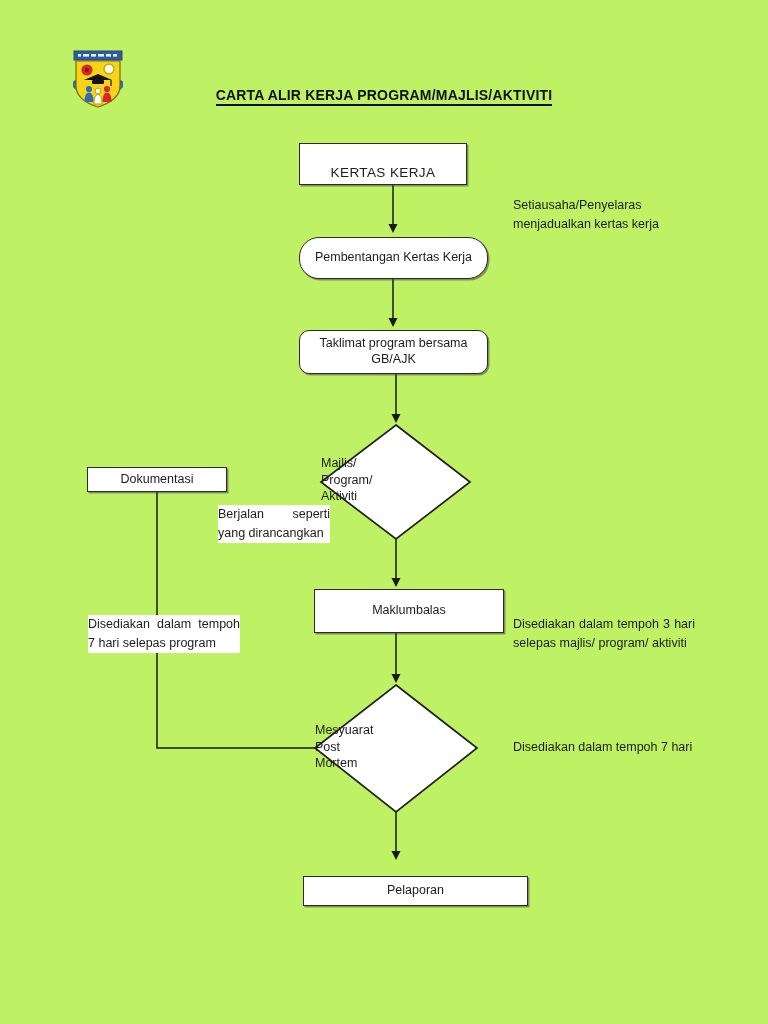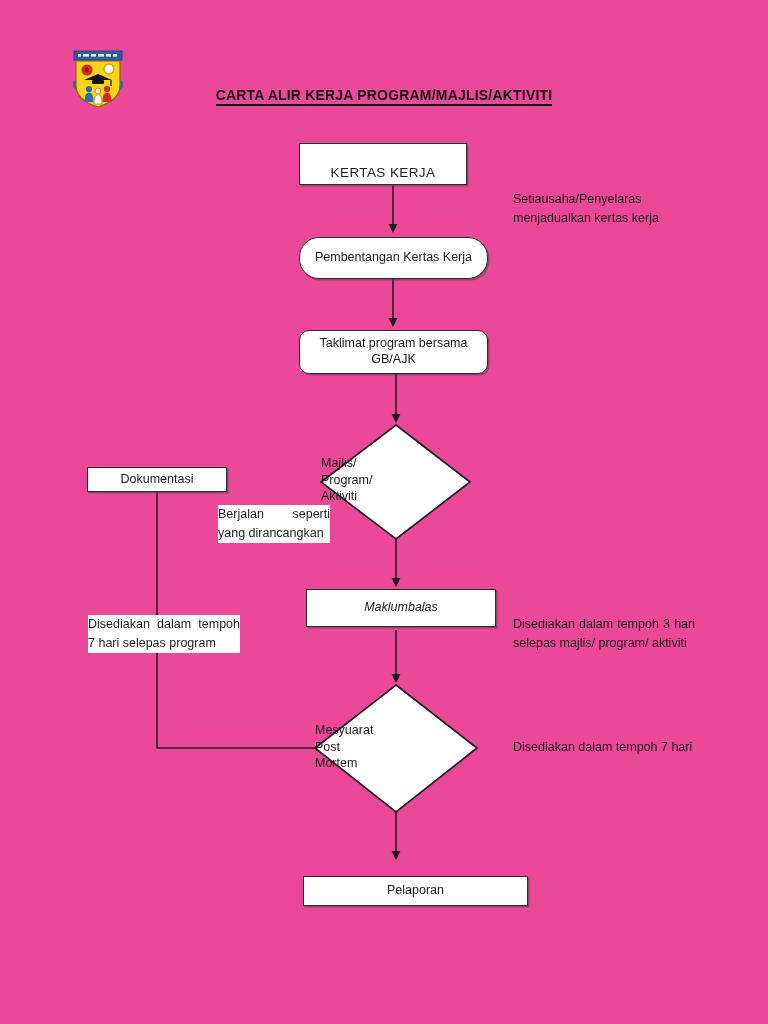--- a/index.html
+++ b/index.html
@@ -5,21 +5,21 @@
   * { margin: 0; padding: 0; box-sizing: border-box; }
   html, body { background: #ffffff; }
   body {
     font-family: "Liberation Sans", "DejaVu Sans", sans-serif;
     color: #1c1c1c;
   }
   .page {
     position: relative;
     width: 768px;
     height: 1024px;
-    background: #ec4899;
+    background: #bef264;
     overflow: hidden;
   }
   .logo {
     position: absolute;
     left: 73px;
     top: 50px;
     width: 50px;
     height: 66px;
   }
   .title-wrap {
@@ -57,40 +57,40 @@
     align-items: center;
     justify-content: center;
     text-align: center;
     font-size: 12.5px;
     line-height: 1.25;
     padding: 2px 10px;
   }
   .node-kertas      { left: 299px; top: 143px; width: 168px; height: 42px; font-size: 13.5px; letter-spacing: 0.4px; align-items: flex-end; }
   .node-pembentangan{ left: 299px; top: 237px; width: 189px; height: 42px; border-radius: 20px; }
   .node-taklimat    { left: 299px; top: 330px; width: 189px; height: 44px; border-radius: 10px; }
-  .node-maklumbalas { left: 306px; top: 589px; width: 190px; height: 38px; font-style: italic; }
+  .node-maklumbalas { left: 314px; top: 589px; width: 190px; height: 44px; }
   .node-pelaporan   { left: 303px; top: 876px; width: 225px; height: 30px; }
   .node-dokumentasi { left: 87px;  top: 467px; width: 140px; height: 25px; padding: 1px 6px; }
   .diamond-label {
     position: absolute;
     text-align: left;
     font-size: 12.5px;
     line-height: 16.5px;
     white-space: pre-line;
   }
   .dlabel-1 { left: 321px; top: 455px; width: 150px; }
   .dlabel-2 { left: 315px; top: 722px; width: 162px; }
   .note {
     position: absolute;
     font-size: 12.5px;
     line-height: 19px;
     color: #1c1c1c;
   }
   .justify { text-align: justify; }
-  .note-right-1 { left: 513px; top: 190px; width: 182px; }
+  .note-right-1 { left: 513px; top: 196px; width: 182px; }
   .note-right-2 { left: 513px; top: 286px; width: 182px; }
   .note-right-3 { left: 513px; top: 615px; width: 182px; }
   .note-right-4 { left: 513px; top: 738px; width: 182px; }
   .note-branch  { left: 218px; top: 505px; width: 112px; background: #fff; }
   .note-left-1  { left: 88px;  top: 615px; width: 152px; background: #fff; }
 </style>
 </head>
 <body>
 
 <div class="page">

